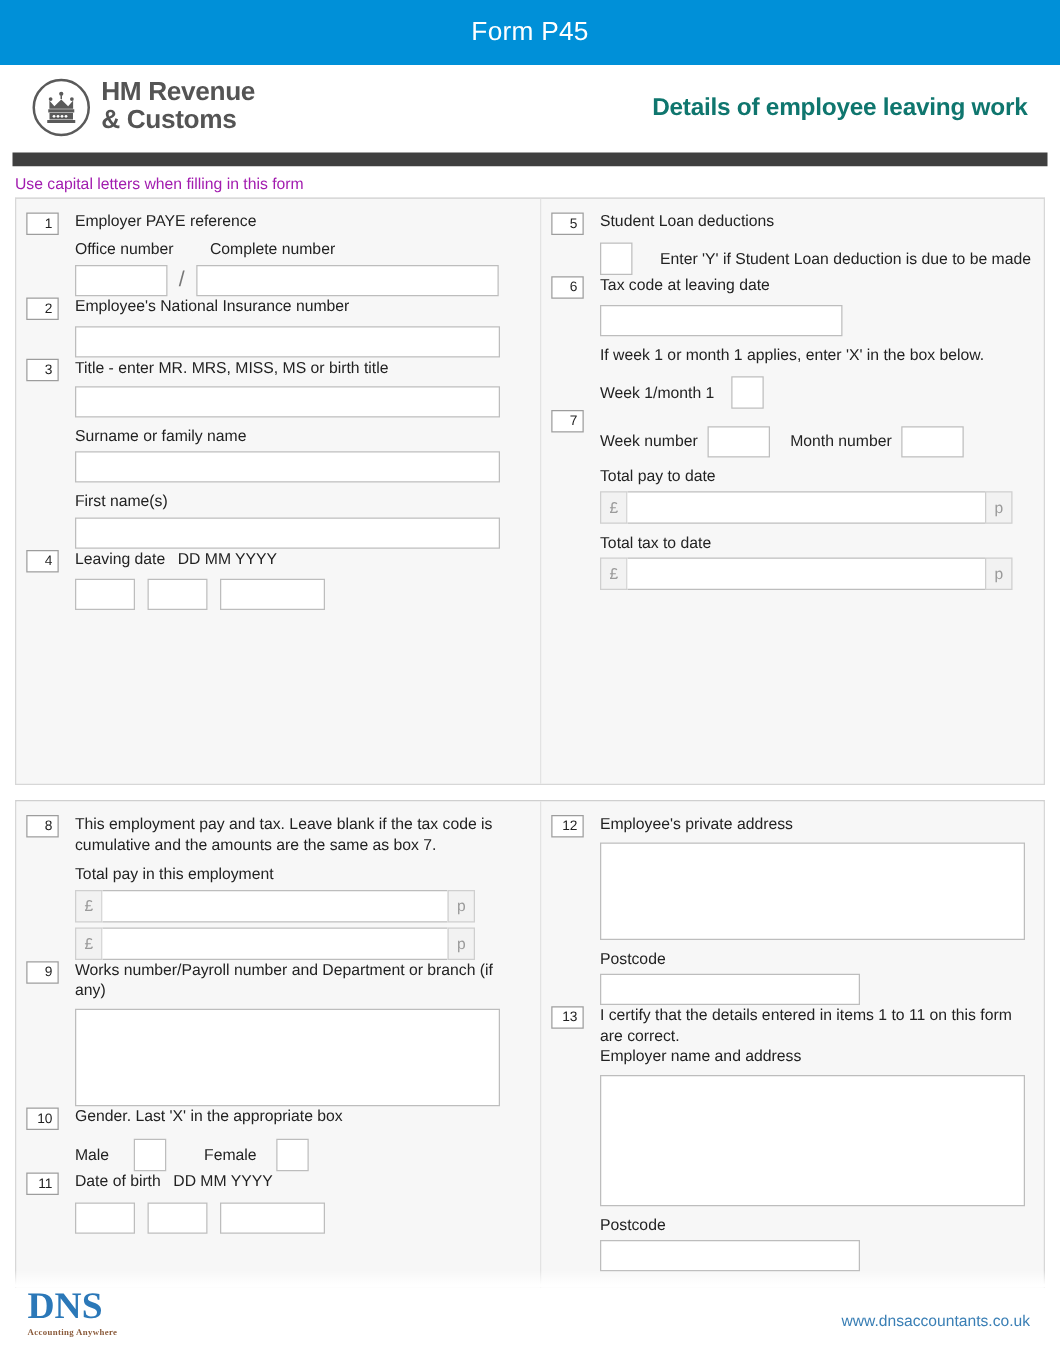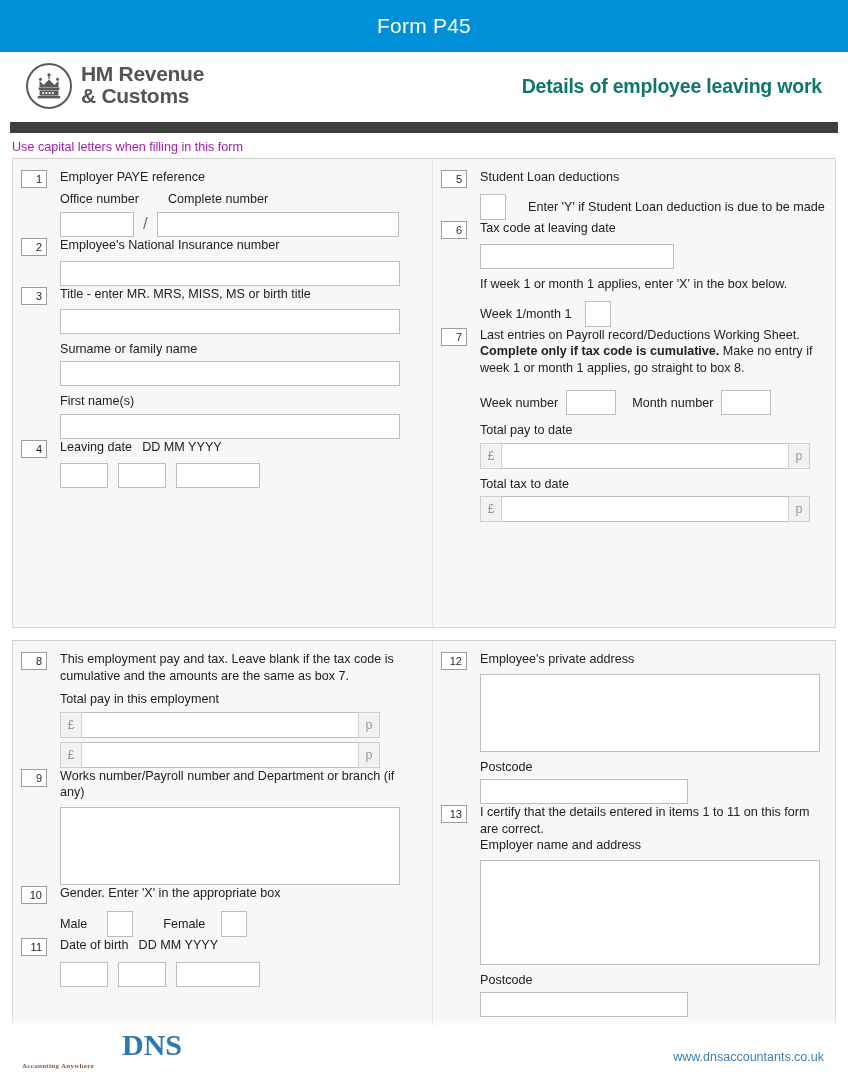--- a/index.html
+++ b/index.html
@@ -186,21 +186,20 @@
     left: 22px; bottom: 6px;
     width: 160px;
   }
   .dns-word {
     font-family: "Liberation Serif", serif;
     font-size: 30px;
     font-weight: 700;
     color: #2b78b8;
     line-height: .96;
     letter-spacing: 0px;
-    text-align: right;
   }
   .dns-tag {
     font-family: "Liberation Serif", serif;
     font-size: 7px;
     font-weight: 700;
     color: #8a5a3a;
     letter-spacing: .3px;
     margin-top: 2px;
   }
   .dns-url {
@@ -328,21 +327,20 @@
         <div class="row mt8">
           <div class="lbl">Week 1/month 1</div>
           <div class="checkbox" style="margin-left:14px"></div>
         </div>
       </div>
     </div>
 
     <div class="item mt14">
       <div class="numbox">7</div>
       <div class="item-body">
-        <div class="q"><span>Last entries on Payroll record/Deductions Working Sheet. </span><b>Complete only if tax code is cumulative.</b><span> Make no entry if week 1 or month 1 applies, go straight to box 8.</span></div>
         <div class="row mt14">
           <div class="lbl">Week number</div>
           <div class="tbox" style="width:50px;margin-left:8px"></div>
           <div class="inline-gap"></div>
           <div class="lbl">Month number</div>
           <div class="tbox" style="width:50px;margin-left:8px"></div>
         </div>
         <div class="sub">Total pay to date</div>
         <div class="money mt4" style="width:330px">
           <div class="cap">£</div>
@@ -389,21 +387,21 @@
       <div class="numbox">9</div>
       <div class="item-body">
         <div class="q">Works number/Payroll number and Department or branch (if any)</div>
         <div class="tbox area mt6" style="width:340px"></div>
       </div>
     </div>
 
     <div class="item mt14">
       <div class="numbox">10</div>
       <div class="item-body">
-        <div class="q">Gender. Enter 'X' in the appropriate box</div>
+        <div class="q">Gender. Last 'X' in the appropriate box</div>
         <div class="row mt10">
           <div class="lbl">Male</div>
           <div class="checkbox" style="margin-left:20px"></div>
           <div class="lbl" style="margin-left:30px">Female</div>
           <div class="checkbox" style="margin-left:16px"></div>
         </div>
       </div>
     </div>
 
     <div class="item mt14">

